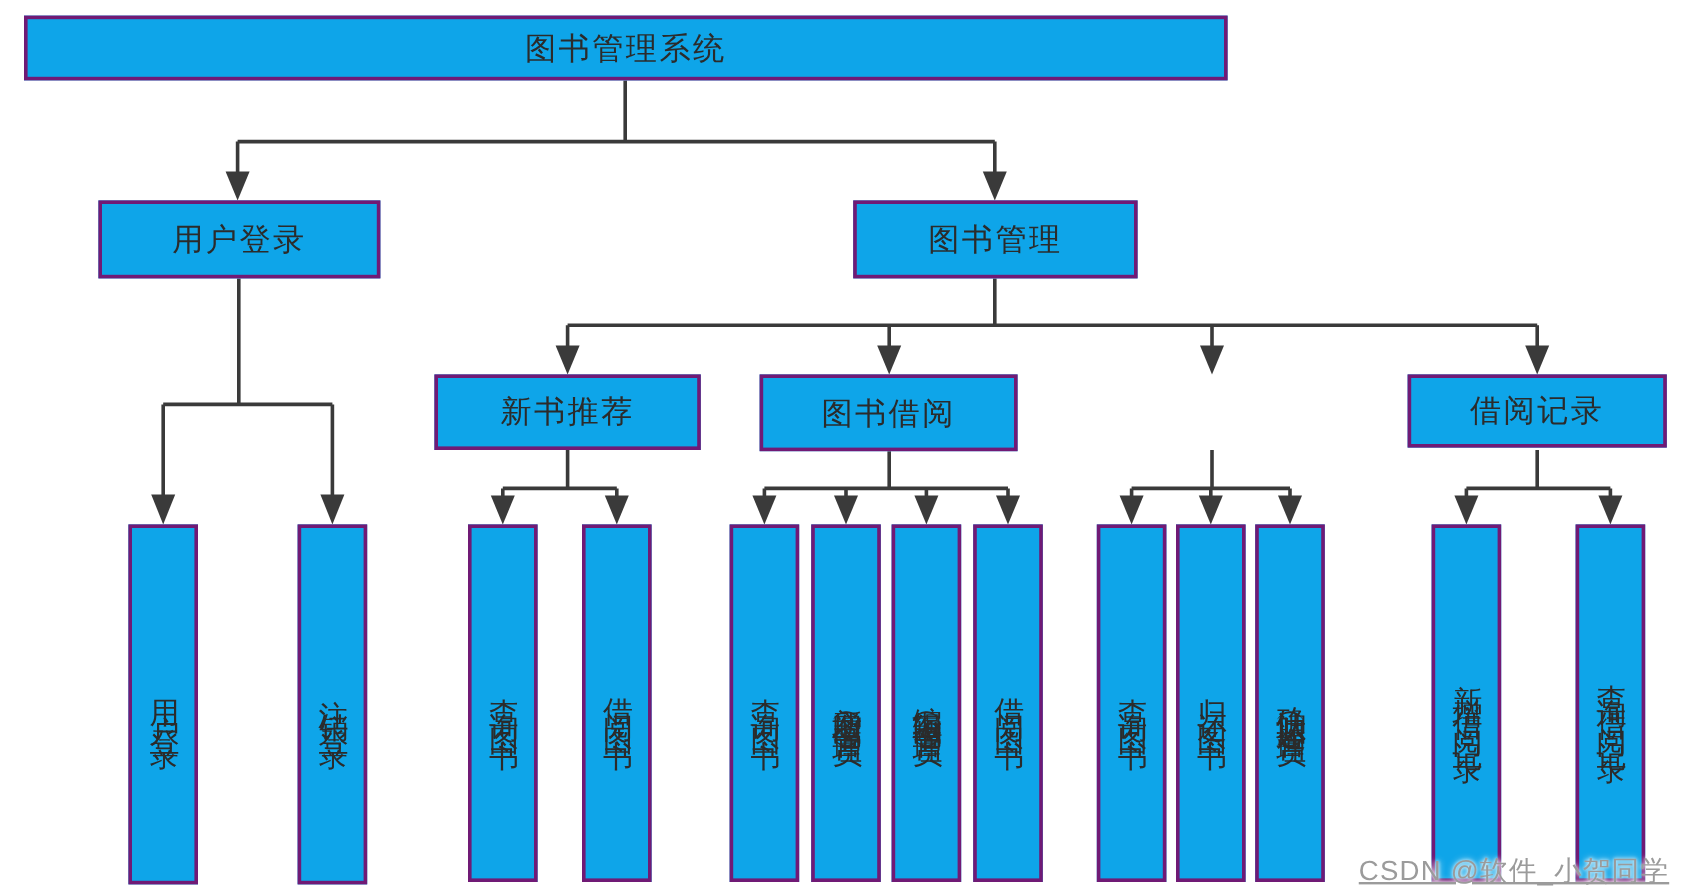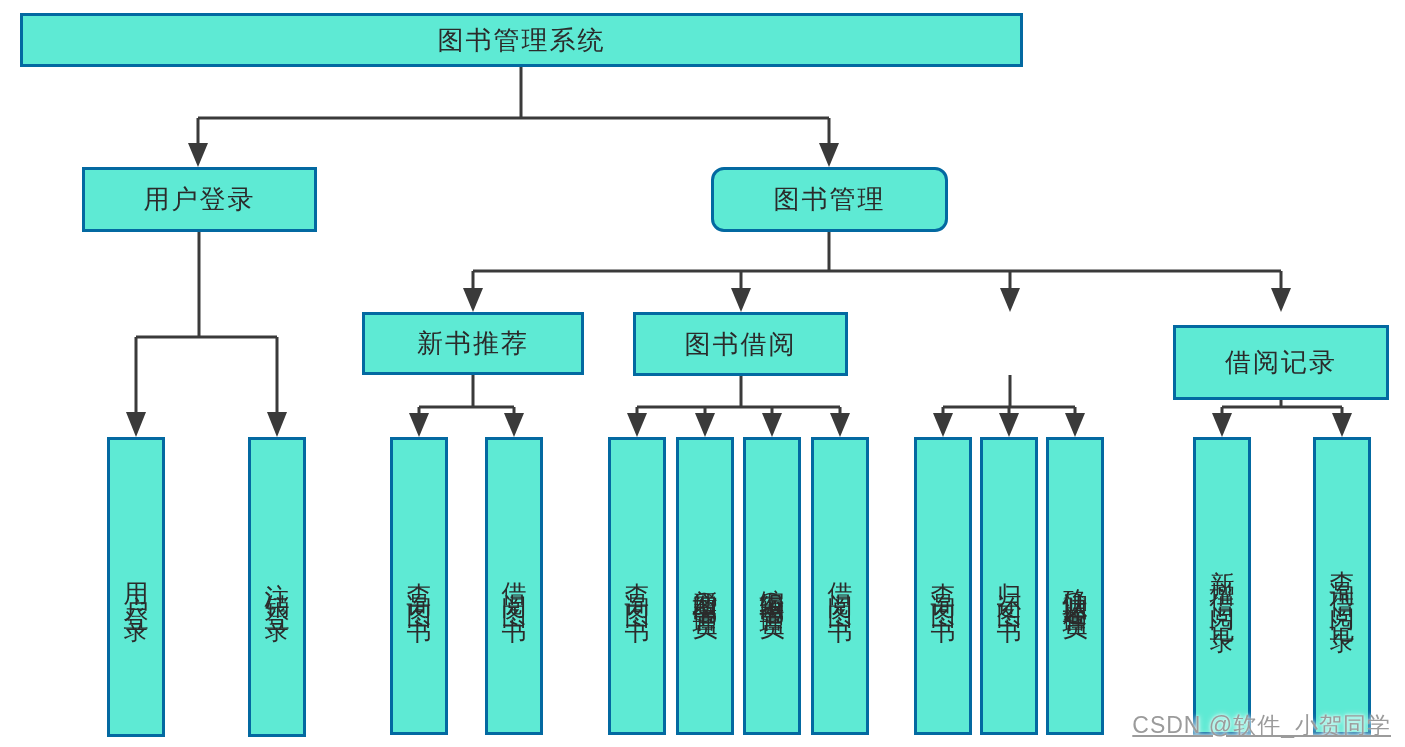--- a/index.html
+++ b/index.html
@@ -7,22 +7,22 @@
     position:relative;
     width:1405px;height:747px;
     background:#ffffff;
     font-family:"Liberation Sans","DejaVu Sans",sans-serif;
     overflow:hidden;
   }
   .connectors{position:absolute;left:0;top:0;z-index:1;}
   .node{
     position:absolute;
     box-sizing:border-box;
-    border:3px solid #0369a1;
-    background:#5eead4;
+    border:3px solid #701a75;
+    background:#0ea5e9;
     display:flex;
     align-items:center;
     justify-content:center;
     z-index:2;
     color:#2b2b2b;
   }
   .h-node span{
     font-size:26px;
     letter-spacing:2px;
     white-space:nowrap;
@@ -92,31 +92,31 @@
     </g>
   </svg>
 
   <div class="node h-node" style="left:20px;top:13px;width:1003px;height:54px;">
     <span>图书管理系统</span>
   </div>
 
   <div class="node h-node" style="left:82px;top:167px;width:235px;height:65px;">
     <span>用户登录</span>
   </div>
-  <div class="node h-node" style="left:711px;top:167px;width:237px;height:65px;border-radius:13px;">
+  <div class="node h-node" style="left:711px;top:167px;width:237px;height:65px;">
     <span>图书管理</span>
   </div>
 
   <div class="node h-node" style="left:362px;top:312px;width:222px;height:63px;text-align:right;">
     <span>新书推荐</span>
   </div>
   <div class="node h-node" style="left:633px;top:312px;width:215px;height:64px;align-items:center;">
     <span>图书借阅</span>
   </div>
-  <div class="node h-node" style="left:1173px;top:312px;width:216px;height:75px;margin-top:13px;">
+  <div class="node h-node" style="left:1173px;top:312px;width:216px;height:61px;">
     <span>借阅记录</span>
   </div>
 
   <div class="node v-node" style="left:107px;top:437px;width:58px;height:300px;">
     <span class="vlabel" style="letter-spacing: 12px;">用户登录</span>
   </div>
   <div class="node v-node" style="left:248px;top:437px;width:58px;height:300px;">
     <span class="vlabel" style="letter-spacing: 12px;">注销登录</span>
   </div>
 

